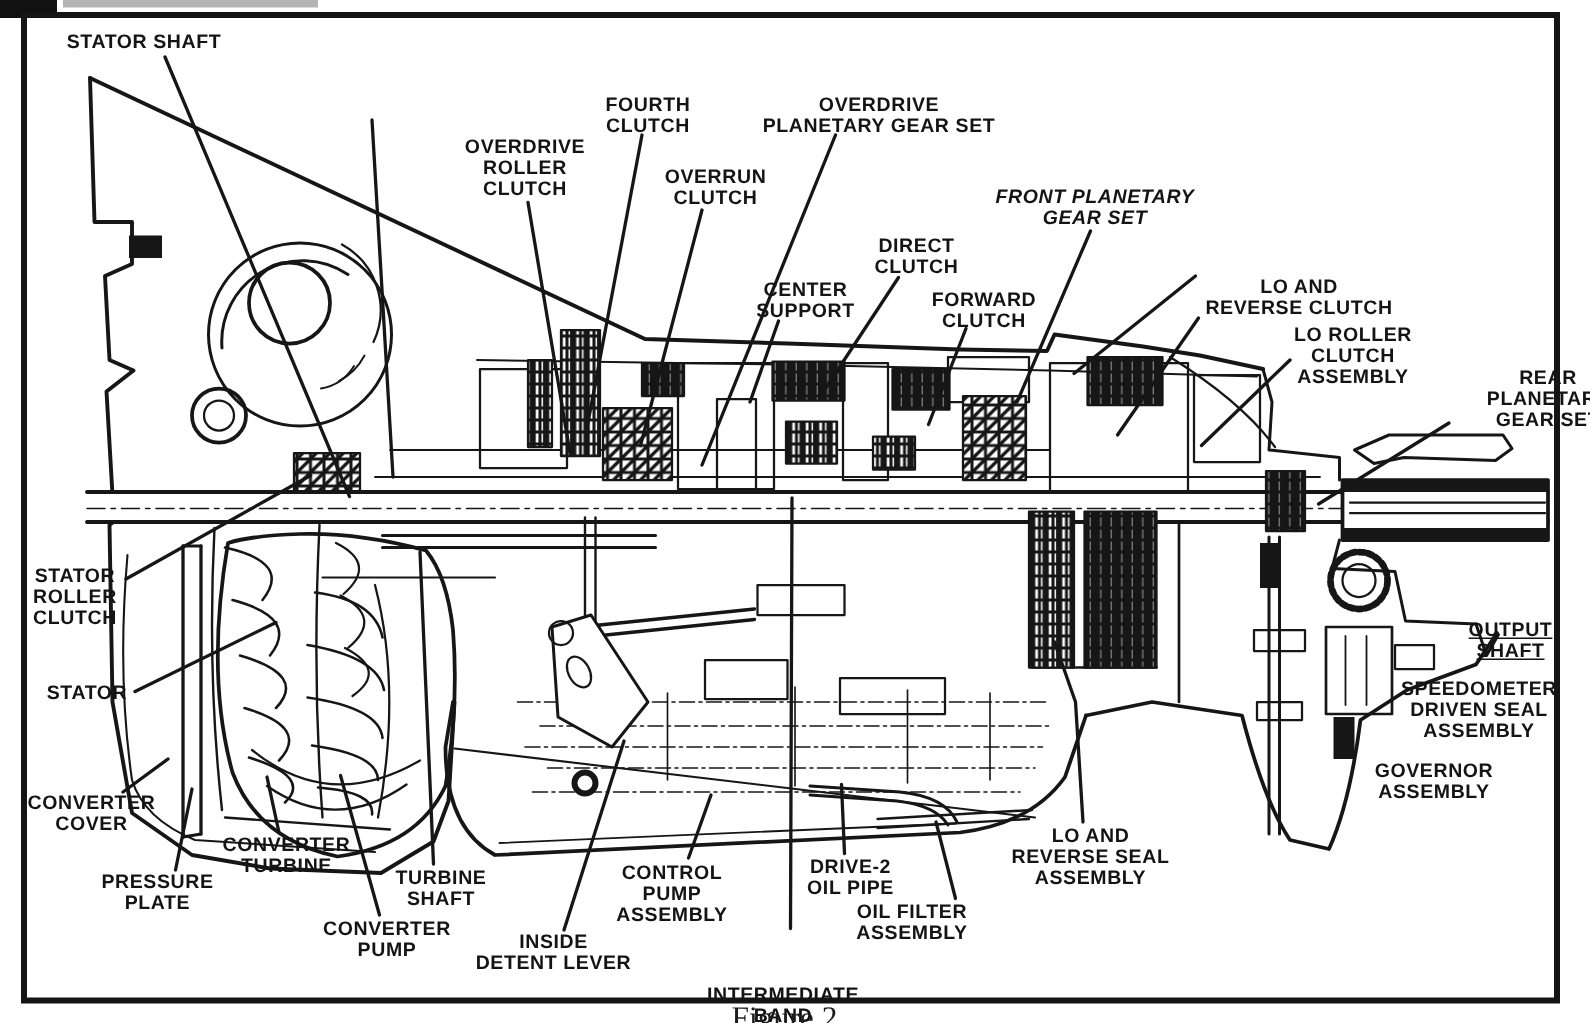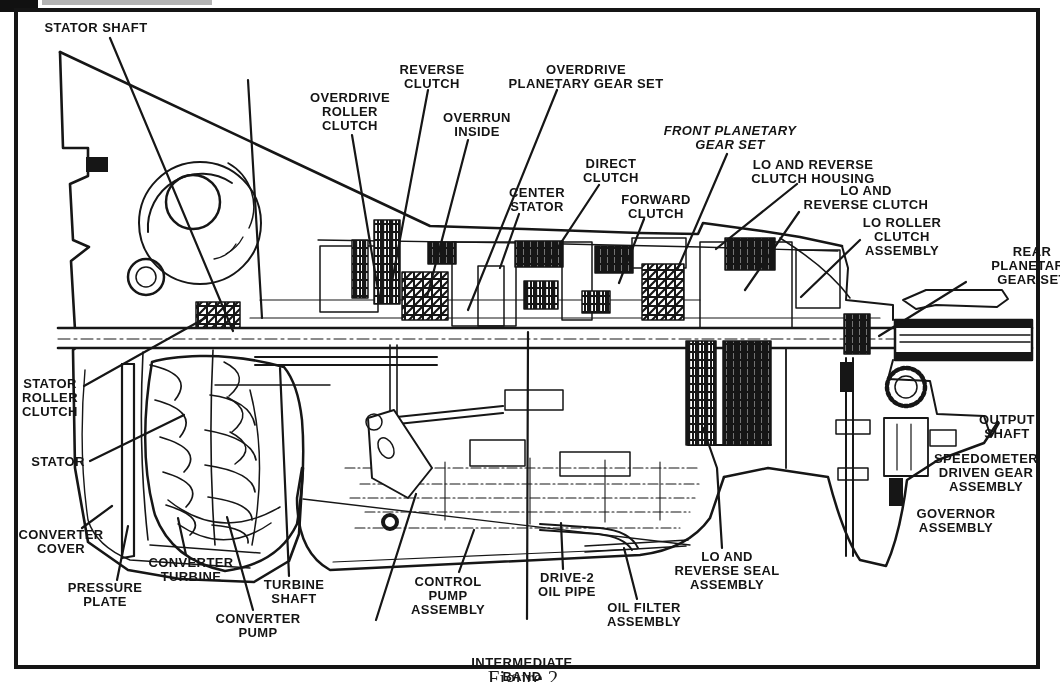--- a/index.html
+++ b/index.html
@@ -202,39 +202,37 @@
       <line x1="376" y1="620" x2="416" y2="494"></line>
       <line x1="459" y1="572" x2="474" y2="530"></line>
       <line x1="527" y1="619" x2="528" y2="332"></line>
       <line x1="563" y1="569" x2="561" y2="523"></line>
       <line x1="637" y1="599" x2="624" y2="548"></line>
       <polyline points="722,548 717,468 703,428"></polyline>
     </g>
   </svg>
 
   <div class="lbl" style="left:96px;top:21px;">STATOR SHAFT</div>
-  <div class="lbl" style="left:432px;top:63px;">REVERSE
+  <div class="lbl" style="left:432px;top:63px;">FOURTH
 CLUTCH</div>
   <div class="lbl" style="left:350px;top:91px;">OVERDRIVE
 ROLLER
 CLUTCH</div>
   <div class="lbl" style="left:477px;top:111px;">OVERRUN
-INSIDE</div>
+CLUTCH</div>
   <div class="lbl" style="left:586px;top:63px;">OVERDRIVE
 PLANETARY GEAR SET</div>
   <div class="lbl" style="left:537px;top:186px;">CENTER
-STATOR</div>
+SUPPORT</div>
   <div class="lbl" style="left:611px;top:157px;">DIRECT
 CLUTCH</div>
   <div class="lbl" style="left:656px;top:193px;">FORWARD
 CLUTCH</div>
   <div class="lbl" style="left:730px;top:124px;font-style:italic;">FRONT PLANETARY
 GEAR SET</div>
-  <div class="lbl" style="left:813px;top:158px;">LO AND REVERSE
-CLUTCH HOUSING</div>
   <div class="lbl" style="left:866px;top:184px;">LO AND
 REVERSE CLUTCH</div>
   <div class="lbl" style="left:902px;top:216px;">LO ROLLER
 CLUTCH
 ASSEMBLY</div>
   <div class="lbl" style="left:1032px;top:245px;">REAR
 PLANETARY
 GEAR SET</div>
   <div class="lbl" style="left:50px;top:377px;">STATOR
 ROLLER
@@ -243,34 +241,36 @@
   <div class="lbl" style="left:61px;top:528px;">CONVERTER
 COVER</div>
   <div class="lbl" style="left:105px;top:581px;">PRESSURE
 PLATE</div>
   <div class="lbl" style="left:191px;top:556px;">CONVERTER
 TURBINE</div>
   <div class="lbl" style="left:258px;top:612px;">CONVERTER
 PUMP</div>
   <div class="lbl" style="left:294px;top:578px;">TURBINE
 SHAFT</div>
+  <div class="lbl" style="left:369px;top:621px;">INSIDE
+DETENT LEVER</div>
   <div class="lbl" style="left:448px;top:575px;">CONTROL
 PUMP
 ASSEMBLY</div>
   <div class="lbl" style="left:522px;top:656px;">INTERMEDIATE
 BAND</div>
   <div class="lbl" style="left:567px;top:571px;">DRIVE-2
 OIL PIPE</div>
-  <div class="lbl" style="left:644px;top:601px;">OIL FILTER
+  <div class="lbl" style="left:608px;top:601px;">OIL FILTER
 ASSEMBLY</div>
   <div class="lbl" style="left:727px;top:550px;">LO AND
 REVERSE SEAL
 ASSEMBLY</div>
-  <div class="lbl" style="left:1007px;top:413px;">OUTPUT
+  <div class="lbl" style="left:1007px;top:413px;text-decoration:underline;">OUTPUT
 SHAFT</div>
   <div class="lbl" style="left:986px;top:452px;">SPEEDOMETER
-DRIVEN GEAR
+DRIVEN SEAL
 ASSEMBLY</div>
   <div class="lbl" style="left:956px;top:507px;">GOVERNOR
 ASSEMBLY</div>
 
   <div class="caption">Figure 2</div>
 </div>
 
 </body></html>

